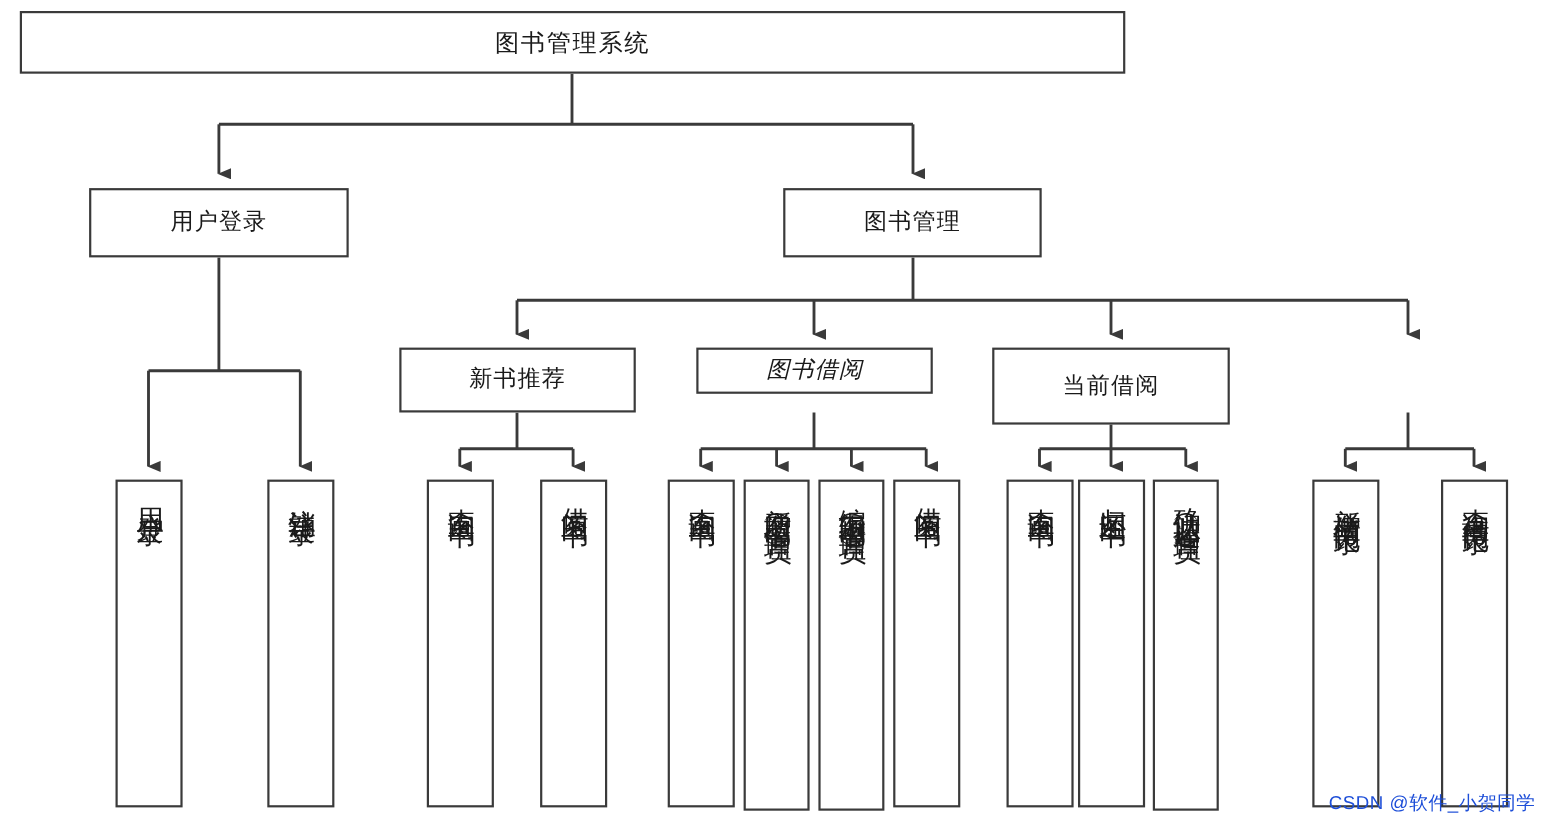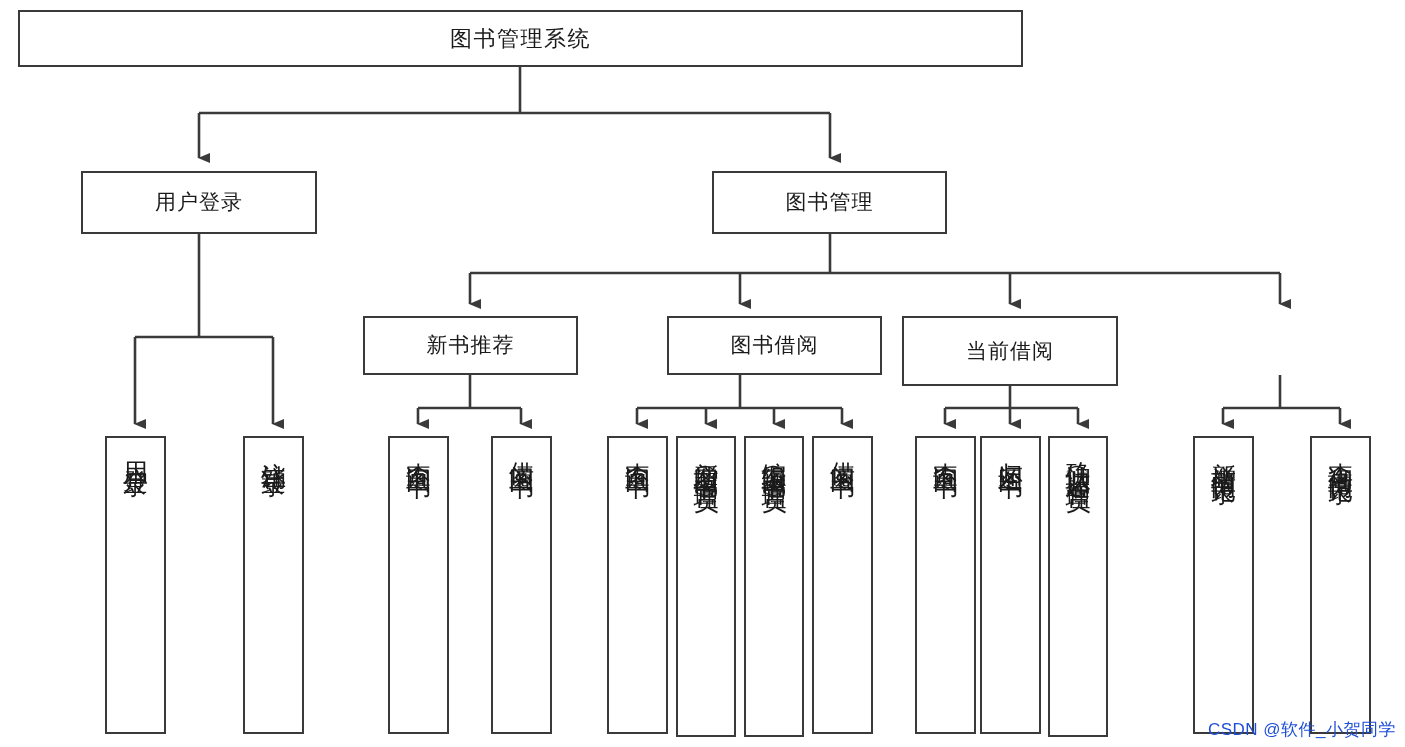--- a/index.html
+++ b/index.html
@@ -120,21 +120,21 @@
   <div class="node h-node" style="left:81px;top:171px;width:236px;height:63px;">
     <span class="lbl">用户登录</span>
   </div>
   <div class="node h-node" style="left:712px;top:171px;width:235px;height:63px;">
     <span class="lbl">图书管理</span>
   </div>
 
   <div class="node h-node" style="left:363px;top:316px;width:215px;height:59px;">
     <span class="lbl">新书推荐</span>
   </div>
-  <div class="node h-node" style="left:667px;top:316px;width:215px;height:59px;">
+  <div class="node h-node" style="left:633px;top:316px;width:215px;height:42px;font-style:italic;">
     <span class="lbl">图书借阅</span>
   </div>
   <div class="node h-node" style="left:902px;top:316px;width:216px;height:70px;">
     <span class="lbl">当前借阅</span>
   </div>
 
   <div class="node v-node" style="left:105px;top:436px;width:61px;height:298px;">
     <span class="lbl">用户登录</span>
   </div>
   <div class="node v-node" style="left:243px;top:436px;width:61px;height:298px;">

